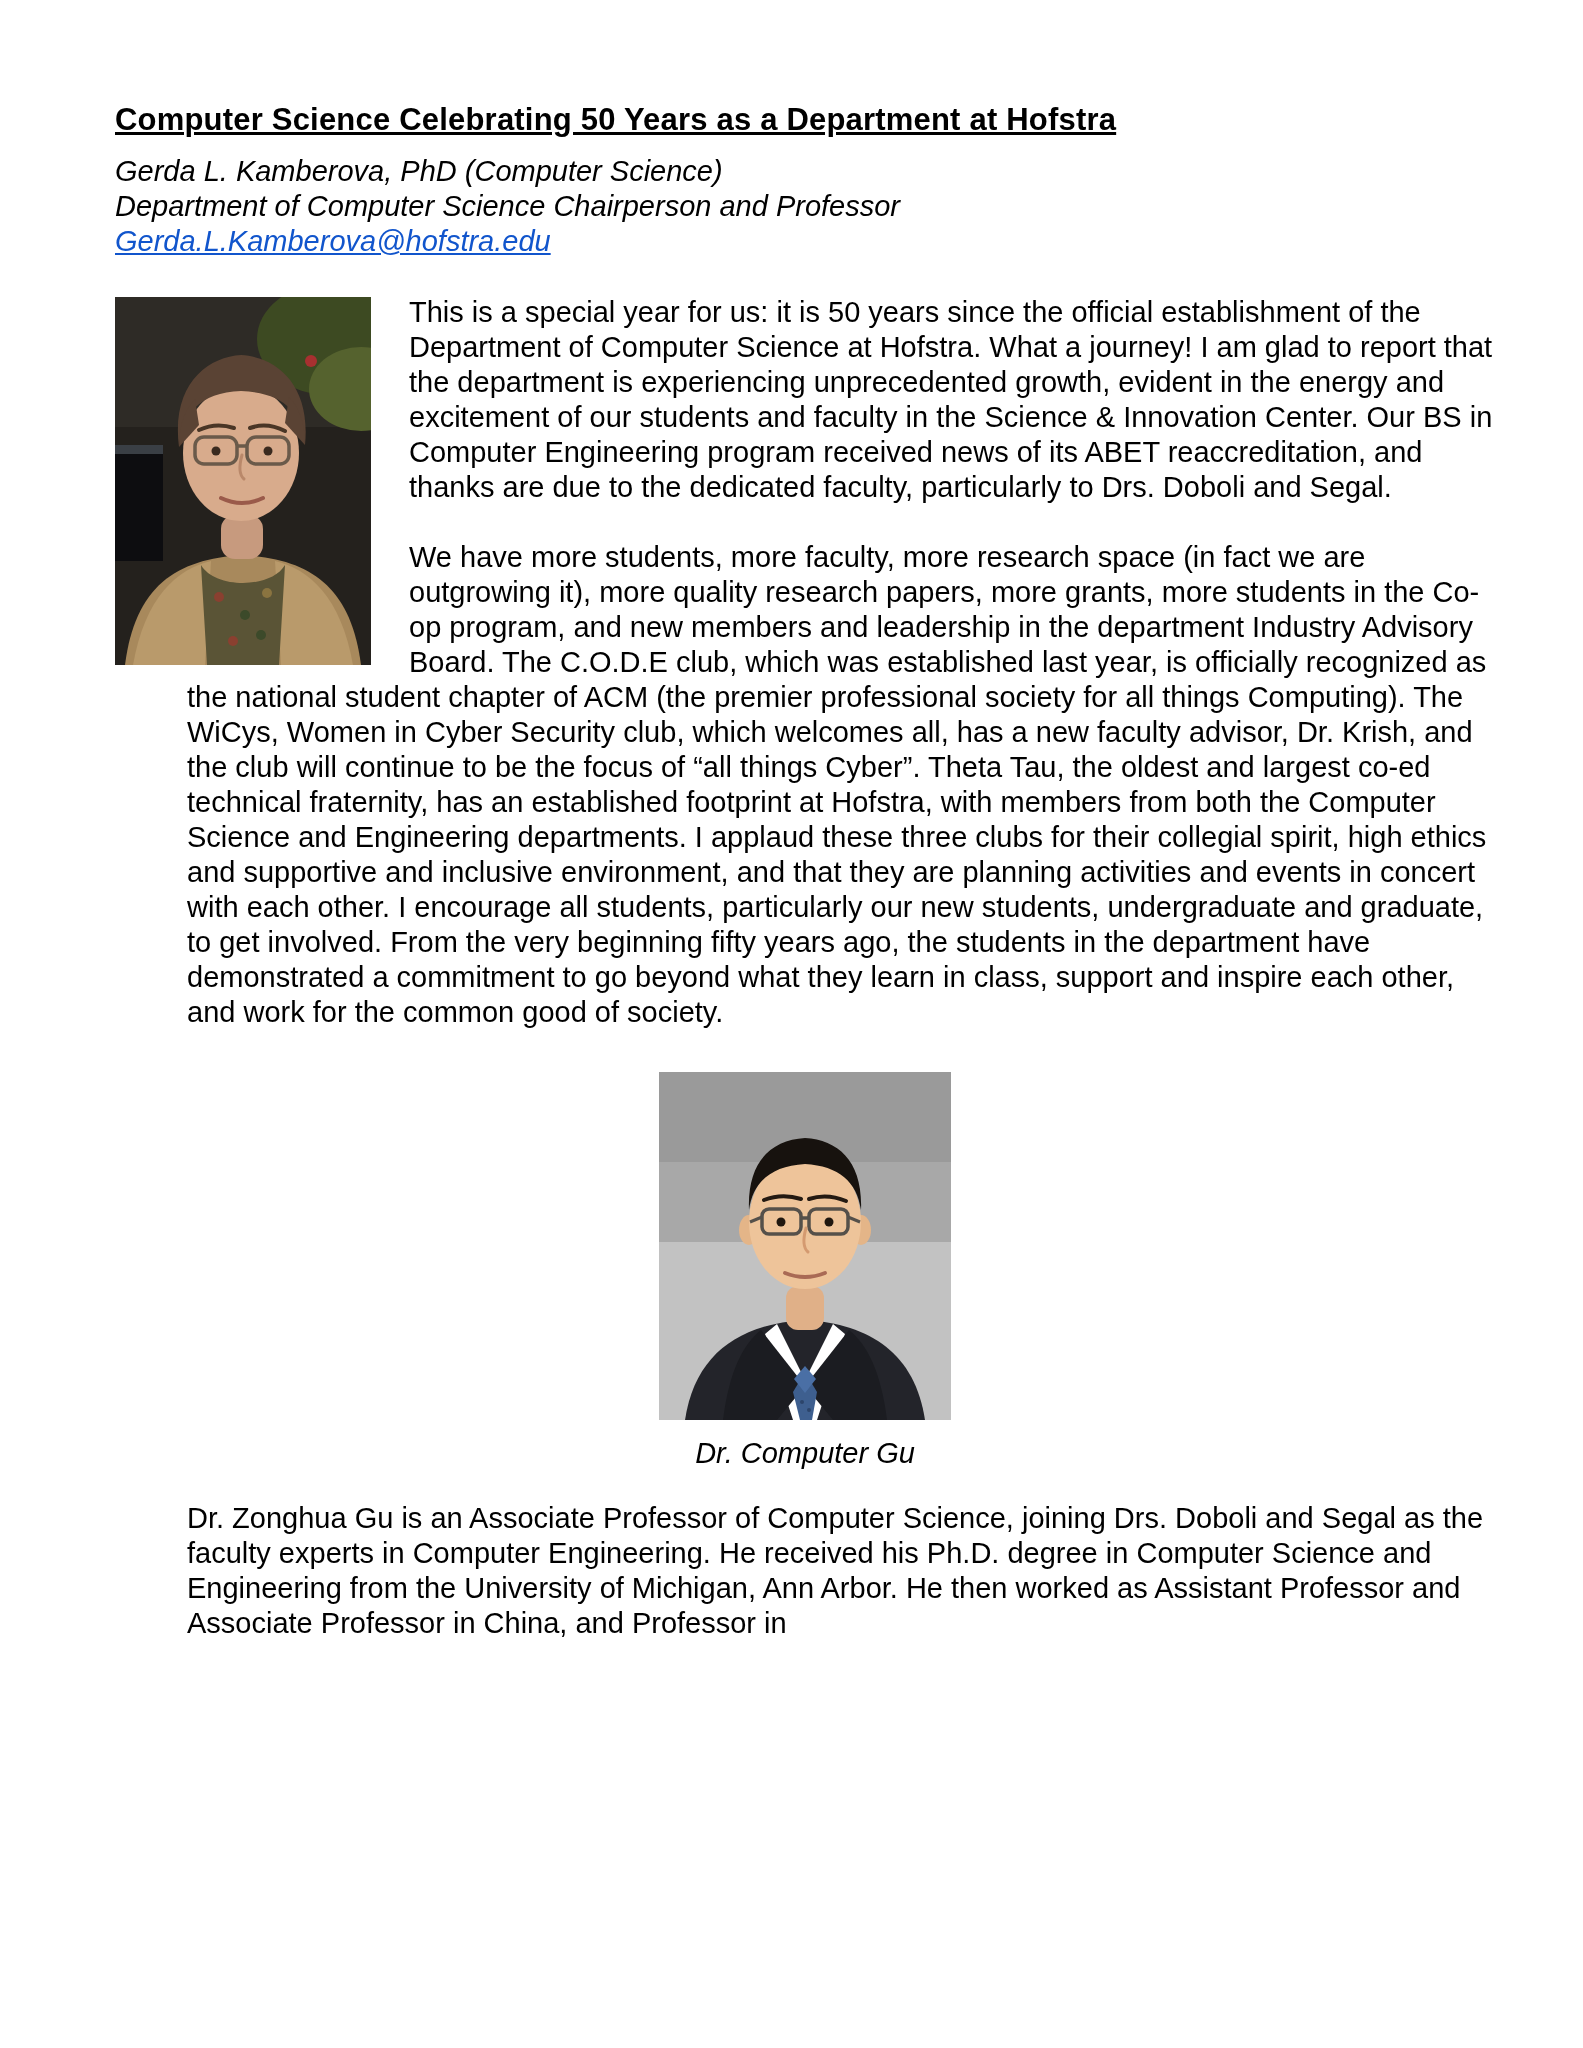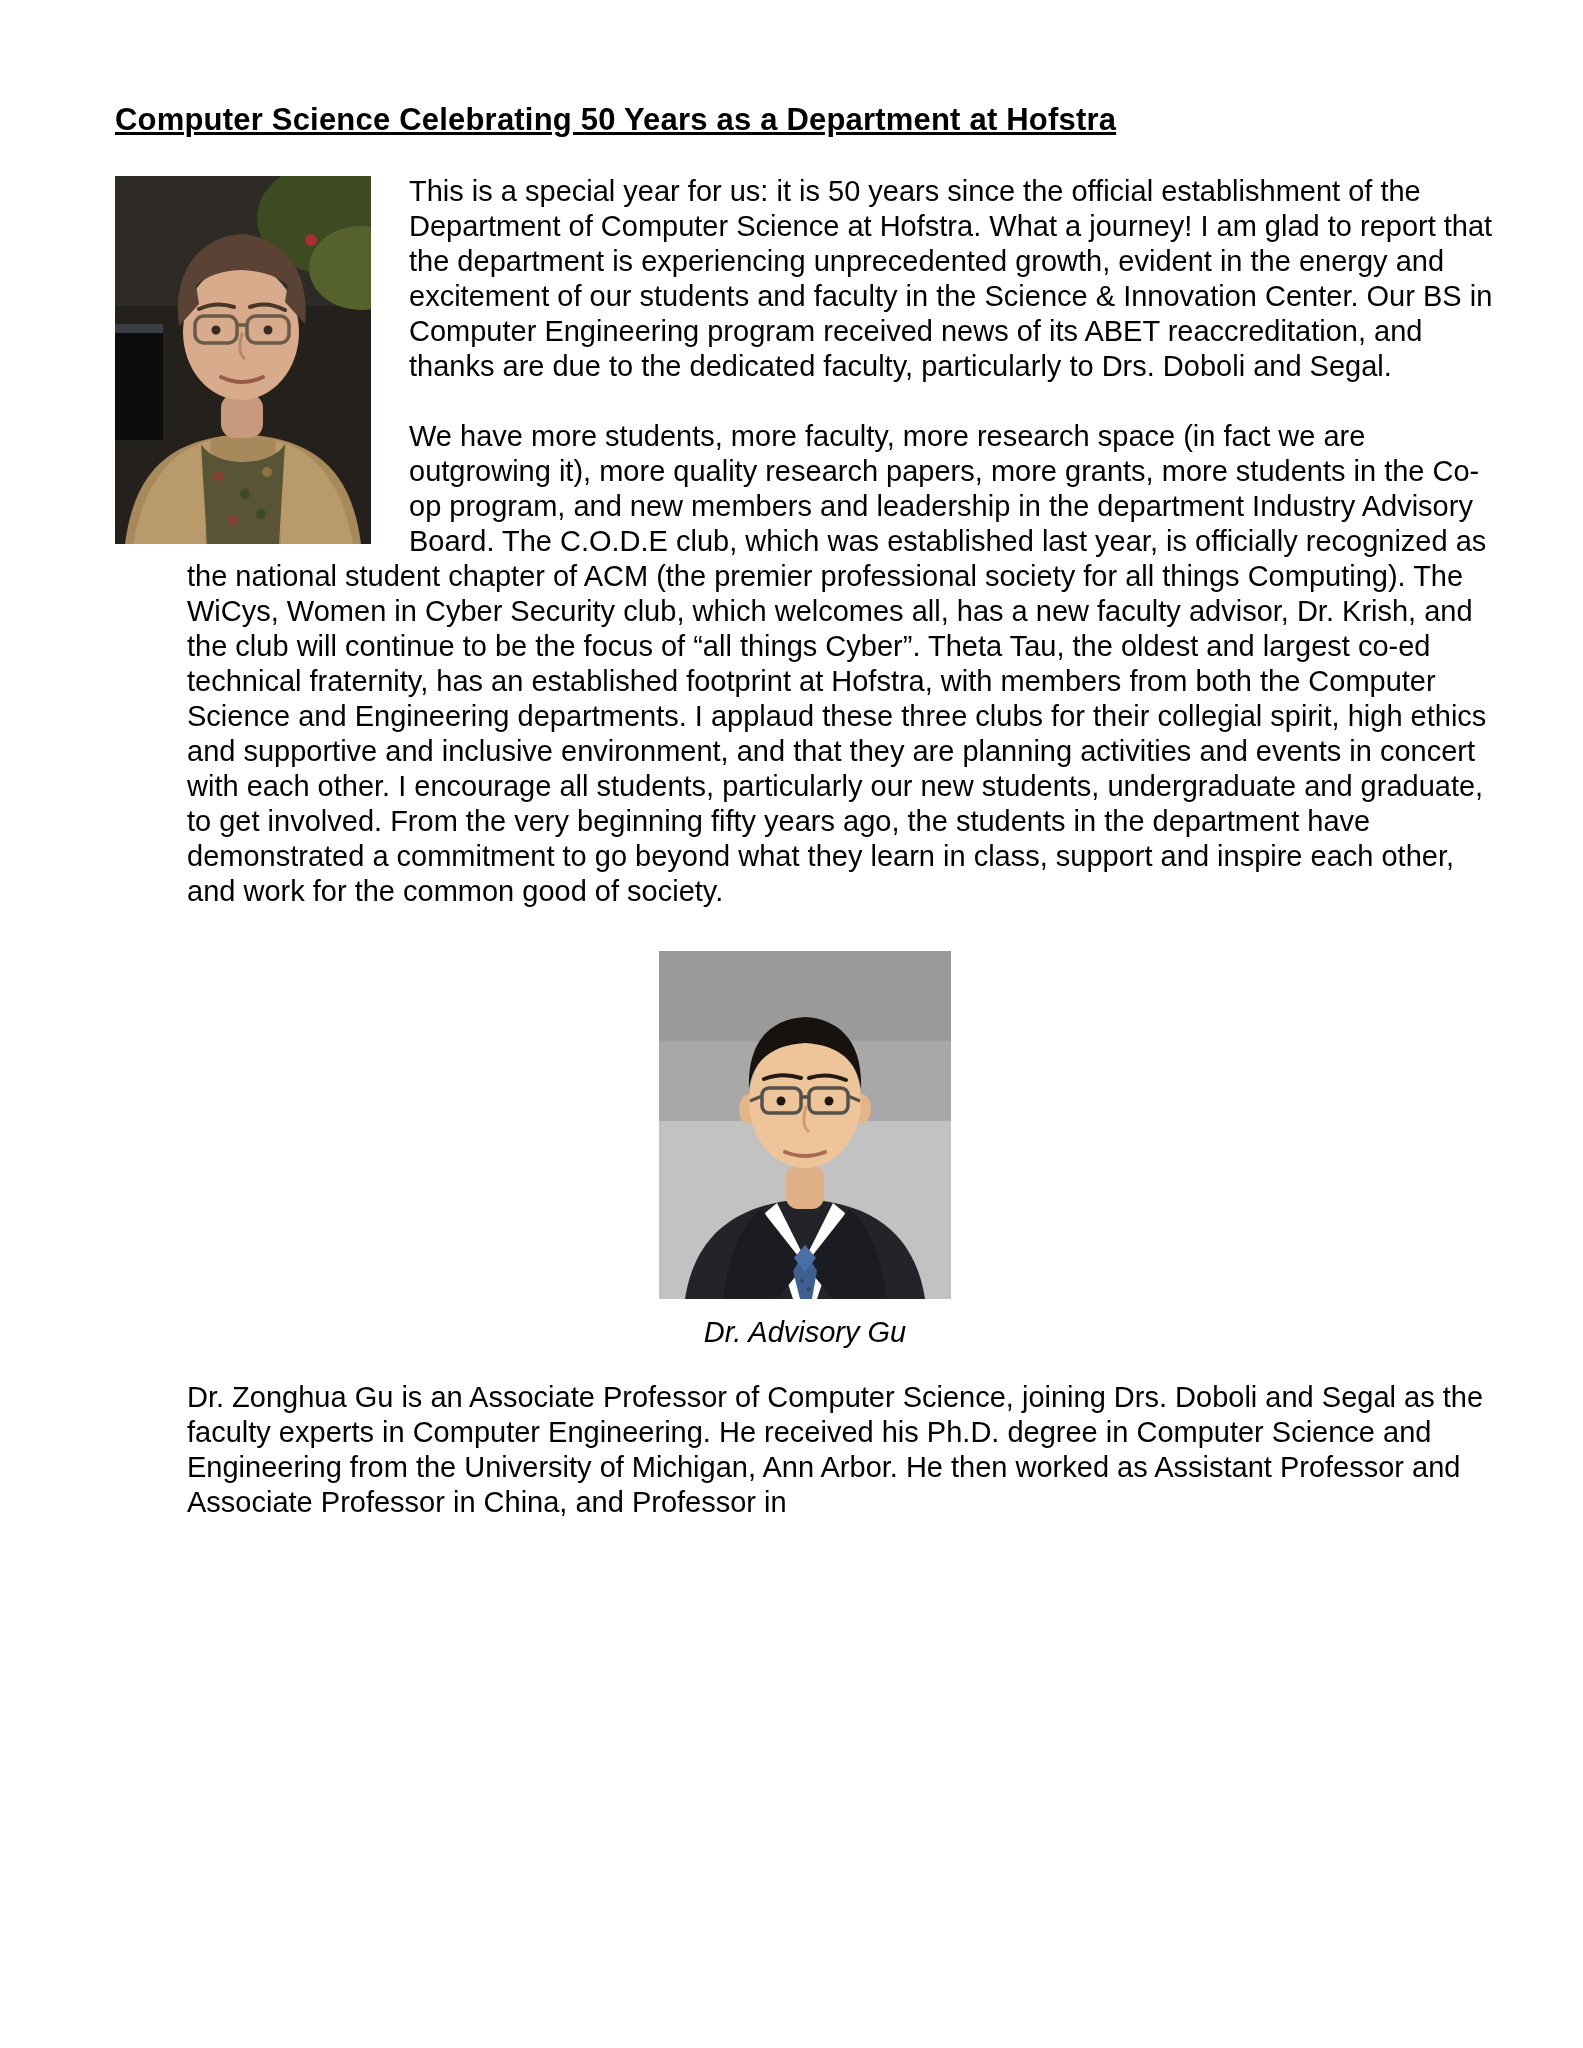--- a/index.html
+++ b/index.html
@@ -72,20 +72,25 @@
     margin-top: 8px;
   }
 </style>
 </head>
 <body>
 
 <div class="page">
 
   <h1 class="title">Computer Science Celebrating 50 Years as a Department at Hofstra</h1>
 
+  <div class="byline">
+    <div>Gerda L. Kamberova, PhD (Computer Science)</div>
+    <div>Department of Computer Science Chairperson and Professor</div>
+    <div><a href="#" class="email-link">Gerda.L.Kamberova@hofstra.edu</a></div>
+  </div>
 
   <div class="article-body">
 
     <div class="photo-left">
       <svg viewBox="0 0 256 368" xmlns="http://www.w3.org/2000/svg">
         <rect width="256" height="368" fill="#24211d"></rect>
         <rect x="0" y="0" width="256" height="130" fill="#2e2b26"></rect>
         <ellipse cx="214" cy="42" rx="72" ry="56" fill="#3d4a22"></ellipse>
         <ellipse cx="246" cy="92" rx="52" ry="42" fill="#55622e"></ellipse>
         <circle cx="196" cy="64" r="6" fill="#a83030"></circle>
@@ -147,19 +152,19 @@
           <line x1="103" y1="145" x2="91" y2="150" stroke="#55504a" stroke-width="3"></line>
           <line x1="189" y1="145" x2="201" y2="150" stroke="#55504a" stroke-width="3"></line>
           <circle cx="122" cy="150" r="4.5" fill="#20170f"></circle>
           <circle cx="170" cy="150" r="4.5" fill="#20170f"></circle>
           <path d="M105 128 q18 -7 37 -1" stroke="#241a12" stroke-width="4" fill="none" stroke-linecap="round"></path>
           <path d="M150 127 q18 -6 37 2" stroke="#241a12" stroke-width="4" fill="none" stroke-linecap="round"></path>
           <path d="M147 156 q-5 18 2 24" stroke="#d49a70" stroke-width="3" fill="none" stroke-linecap="round"></path>
           <path d="M126 201 q20 8 40 0" stroke="#a96a55" stroke-width="4" fill="none" stroke-linecap="round"></path>
         </svg>
       </div>
-      <figcaption class="gu-caption">Dr. Advisory Gu</figcaption>
+      <figcaption class="gu-caption">Dr. Computer Gu</figcaption>
     </figure>
 
     <p>Dr. Zonghua Gu is an Associate Professor of Computer Science, joining Drs. Doboli and Segal as the faculty experts in Computer Engineering. He received his Ph.D. degree in Computer Science and Engineering from the University of Michigan, Ann Arbor. He then worked as Assistant Professor and Associate Professor in China, and Professor in</p>
 
   </div>
 </div>
 
 </body></html>

